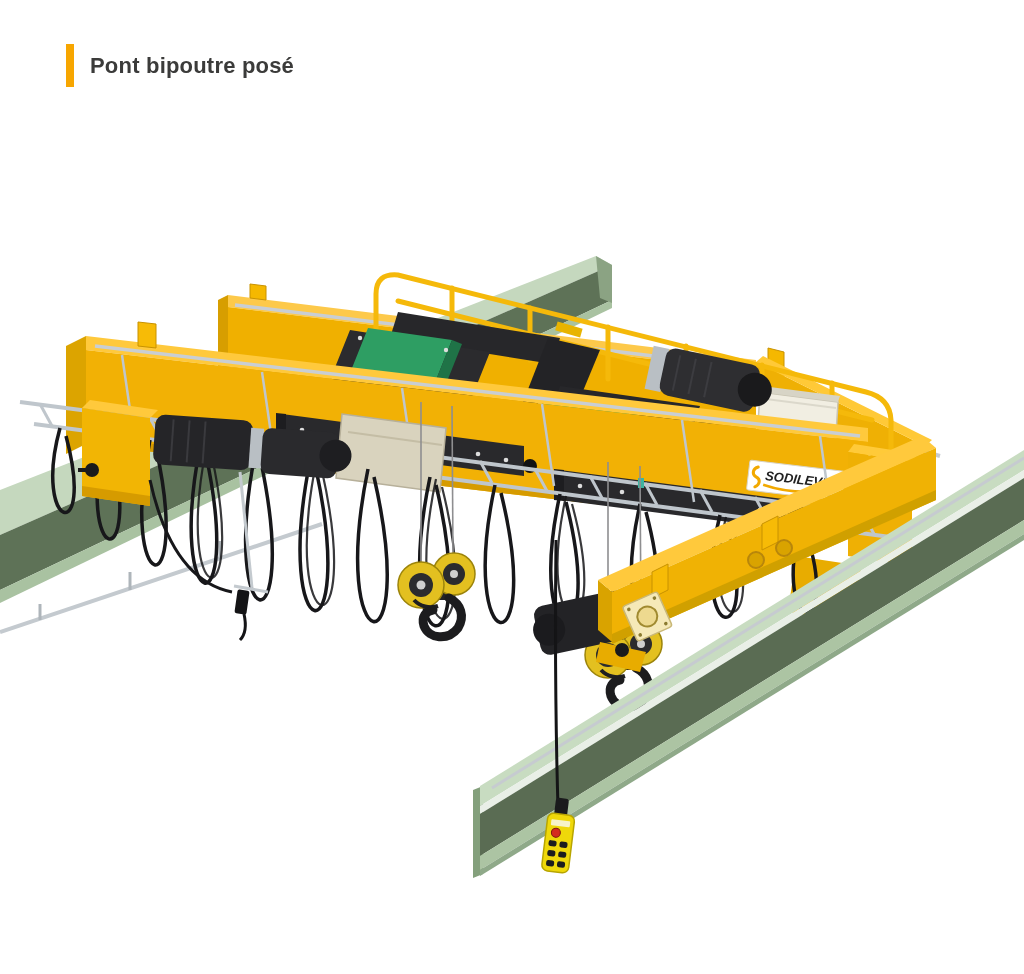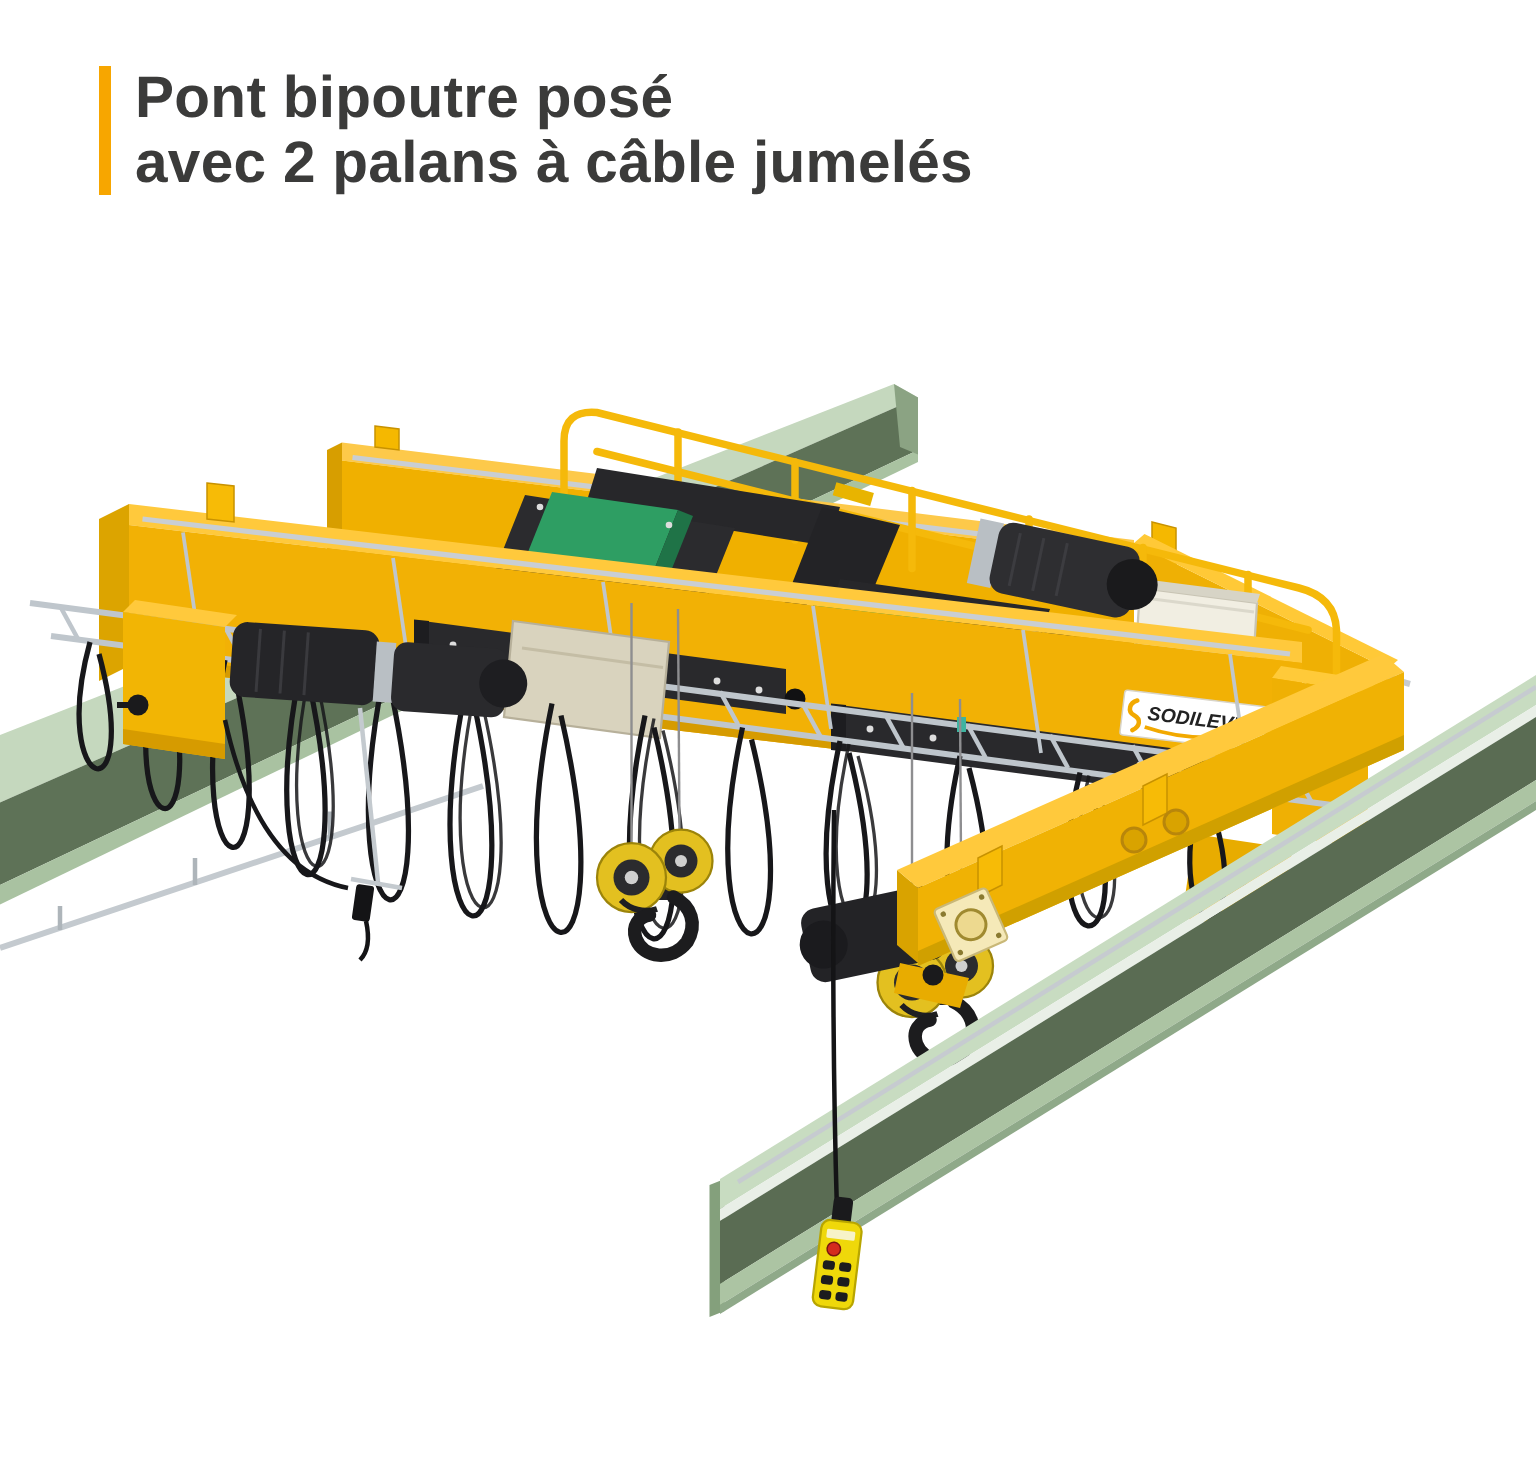--- a/index.html
+++ b/index.html
@@ -1,20 +1,20 @@
 <!DOCTYPE html>
 <html><head>
 <meta charset="utf-8">
 <style>
   html,body{margin:0;padding:0;background:#ffffff;}
   #stage{position:relative;width:1024px;height:974px;background:#ffffff;overflow:hidden;
          font-family:"Liberation Sans", sans-serif;}
   #title-block{position:absolute;left:66px;top:44px;display:flex;}
   #title-bar{width:8px;background:#F7A600;margin-right:16px;}
-  #title-lines{color:#3B3B3A;font-weight:bold;font-size:39px;line-height:43px;letter-spacing:0.2px;}
+  #title-lines{color:#3B3B3A;font-weight:bold;font-size:22px;line-height:43px;letter-spacing:0.2px;}
   svg{position:absolute;left:0;top:0;}
 </style>
 </head>
 <body>
 
 <div id="stage">
 
   <svg width="1024" height="974" viewBox="0 0 1024 974">
 
     <g>
@@ -306,17 +306,16 @@
         <rect x="549" y="861" width="8" height="6" rx="2" fill="#1C1C1E"></rect>
         <rect x="560" y="861" width="8" height="6" rx="2" fill="#1C1C1E"></rect>
       </g>
     </g>
   </svg>
 
   <div id="title-block">
     <div id="title-bar"></div>
     <div id="title-lines">
       <div>Pont bipoutre posé</div>
-      <div>avec 2 palans à câble jumelés</div>
     </div>
   </div>
 
 </div>
 
 </body></html>

